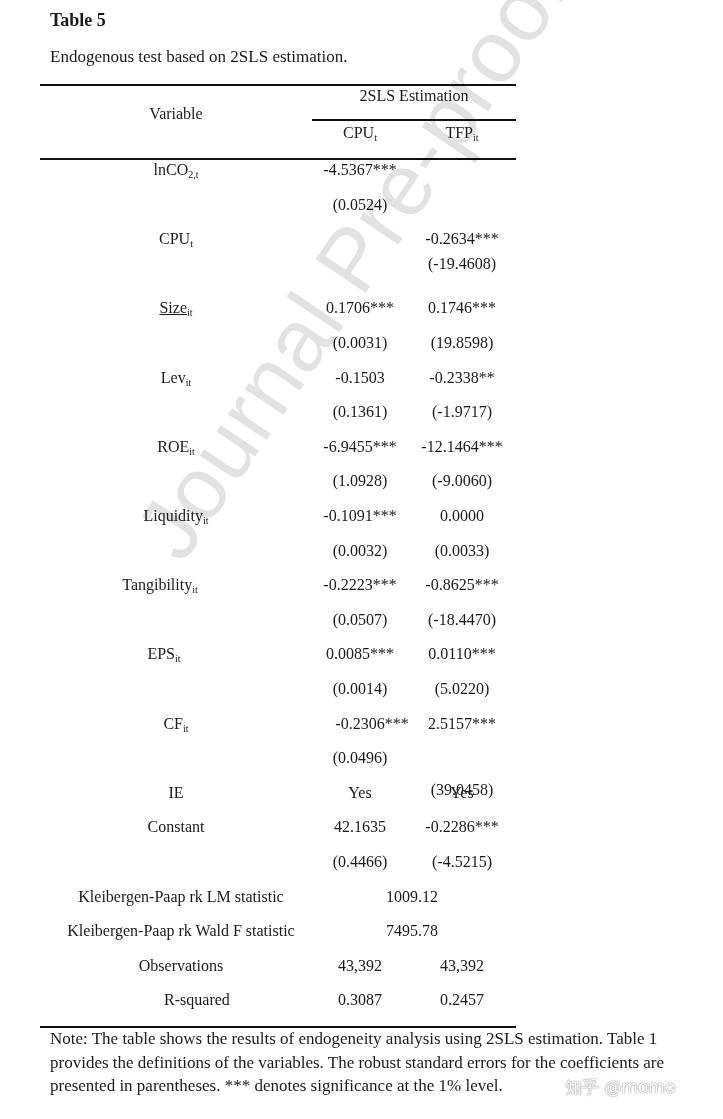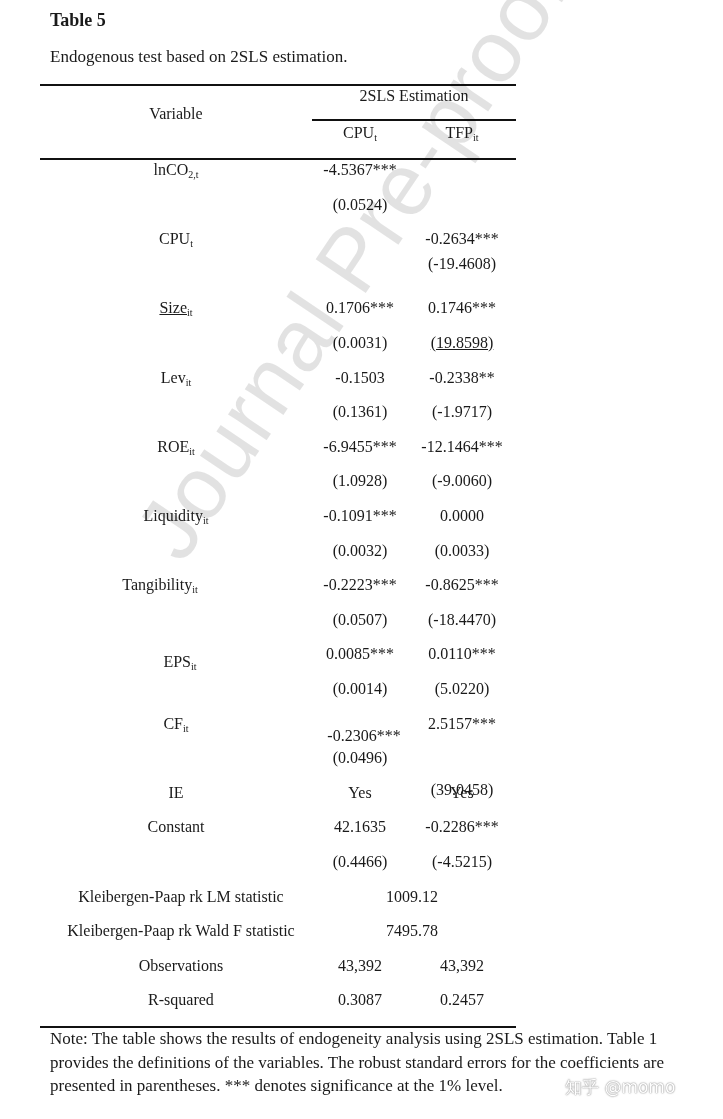--- a/index.html
+++ b/index.html
@@ -44,67 +44,67 @@
     <div class="cell" style="left: 412px; width: 100px; top: 195.6px;"><span></span></div>
     <div class="cell" style="left: 40px; width: 272px; top: 230.2px;"><span>CPU</span><sub>t</sub></div>
     <div class="cell" style="left: 312px; width: 96px; top: 230.2px;"><span></span></div>
     <div class="cell" style="left: 412px; width: 100px; top: 230.2px;"><span>-0.2634***</span></div>
     <div class="cell" style="left: 312px; width: 96px; top: 264.8px;"><span></span></div>
     <div class="cell" style="left: 412px; width: 100px; top: 255px;"><span>(-19.4608)</span></div>
     <div class="cell" style="left: 40px; width: 272px; top: 299.4px; text-decoration: underline;"><span>Size</span><sub>it</sub></div>
     <div class="cell" style="left: 312px; width: 96px; top: 299.4px;"><span>0.1706***</span></div>
     <div class="cell" style="left: 412px; width: 100px; top: 299.4px;"><span>0.1746***</span></div>
     <div class="cell" style="left: 312px; width: 96px; top: 334px;"><span>(0.0031)</span></div>
-    <div class="cell" style="left: 412px; width: 100px; top: 334px; text-decoration: underline;"><span>(19.8598)</span></div>
+    <div class="cell" style="left: 412px; width: 100px; top: 334px;"><span>(19.8598)</span></div>
     <div class="cell" style="left: 40px; width: 272px; top: 368.6px;"><span>Lev</span><sub>it</sub></div>
     <div class="cell" style="left: 312px; width: 96px; top: 368.6px;"><span>-0.1503</span></div>
     <div class="cell" style="left: 412px; width: 100px; top: 368.6px;"><span>-0.2338**</span></div>
     <div class="cell" style="left: 312px; width: 96px; top: 403.2px;"><span>(0.1361)</span></div>
     <div class="cell" style="left: 412px; width: 100px; top: 403.2px;"><span>(-1.9717)</span></div>
     <div class="cell" style="left: 40px; width: 272px; top: 437.8px;"><span>ROE</span><sub>it</sub></div>
     <div class="cell" style="left: 312px; width: 96px; top: 437.8px;"><span>-6.9455***</span></div>
     <div class="cell" style="left: 412px; width: 100px; top: 437.8px;"><span>-12.1464***</span></div>
     <div class="cell" style="left: 312px; width: 96px; top: 472.4px;"><span>(1.0928)</span></div>
     <div class="cell" style="left: 412px; width: 100px; top: 472.4px;"><span>(-9.0060)</span></div>
     <div class="cell" style="left: 40px; width: 272px; top: 507px;"><span>Liquidity</span><sub>it</sub></div>
     <div class="cell" style="left: 312px; width: 96px; top: 507px;"><span>-0.1091***</span></div>
     <div class="cell" style="left: 412px; width: 100px; top: 507px;"><span>0.0000</span></div>
     <div class="cell" style="left: 312px; width: 96px; top: 541.6px;"><span>(0.0032)</span></div>
     <div class="cell" style="left: 412px; width: 100px; top: 541.6px;"><span>(0.0033)</span></div>
     <div class="cell" style="left: 24px; width: 272px; top: 576.2px;"><span>Tangibility</span><sub>it</sub></div>
     <div class="cell" style="left: 312px; width: 96px; top: 576.2px;"><span>-0.2223***</span></div>
     <div class="cell" style="left: 412px; width: 100px; top: 576.2px;"><span>-0.8625***</span></div>
     <div class="cell" style="left: 312px; width: 96px; top: 610.8px;"><span>(0.0507)</span></div>
     <div class="cell" style="left: 412px; width: 100px; top: 610.8px;"><span>(-18.4470)</span></div>
-    <div class="cell" style="left: 44px; width: 272px; top: 645.4px; margin-top: 8px;"><span>EPS</span><sub>it</sub></div>
+    <div class="cell" style="left: 28px; width: 272px; top: 645.4px;"><span>EPS</span><sub>it</sub></div>
     <div class="cell" style="left: 312px; width: 96px; top: 645.4px;"><span>0.0085***</span></div>
     <div class="cell" style="left: 412px; width: 100px; top: 645.4px;"><span>0.0110***</span></div>
     <div class="cell" style="left: 312px; width: 96px; top: 680px;"><span>(0.0014)</span></div>
     <div class="cell" style="left: 412px; width: 100px; top: 680px;"><span>(5.0220)</span></div>
     <div class="cell" style="left: 40px; width: 272px; top: 714.6px;"><span>CF</span><sub>it</sub></div>
-    <div class="cell" style="left: 316px; width: 96px; top: 714.6px; margin-top: 12px;"><span>-0.2306***</span></div>
+    <div class="cell" style="left: 324px; width: 96px; top: 714.6px;"><span>-0.2306***</span></div>
     <div class="cell" style="left: 412px; width: 100px; top: 714.6px;"><span>2.5157***</span></div>
     <div class="cell" style="left: 312px; width: 96px; top: 749.2px;"><span>(0.0496)</span></div>
     <div class="cell" style="left: 412px; width: 100px; top: 781px;"><span>(39.0458)</span></div>
     <div class="cell" style="left: 40px; width: 272px; top: 783.8px;"><span>IE</span></div>
     <div class="cell" style="left: 312px; width: 96px; top: 783.8px;"><span>Yes</span></div>
     <div class="cell" style="left: 412px; width: 100px; top: 783.8px;"><span>Yes</span></div>
     <div class="cell" style="left: 40px; width: 272px; top: 818.4px;"><span>Constant</span></div>
     <div class="cell" style="left: 312px; width: 96px; top: 818.4px;"><span>42.1635</span></div>
     <div class="cell" style="left: 412px; width: 100px; top: 818.4px;"><span>-0.2286***</span></div>
     <div class="cell" style="left: 312px; width: 96px; top: 853px;"><span>(0.4466)</span></div>
     <div class="cell" style="left: 412px; width: 100px; top: 853px;"><span>(-4.5215)</span></div>
     <div class="cell" style="left: 40px; width: 282px; top: 887.6px;"><span>Kleibergen-Paap rk LM statistic</span></div>
     <div class="cell" style="left: 312px; width: 200px; top: 887.6px;"><span>1009.12</span></div>
     <div class="cell" style="left: 40px; width: 282px; top: 922.2px;"><span>Kleibergen-Paap rk Wald F statistic</span></div>
     <div class="cell" style="left: 312px; width: 200px; top: 922.2px;"><span>7495.78</span></div>
     <div class="cell" style="left: 40px; width: 282px; top: 956.8px;"><span>Observations</span></div>
     <div class="cell" style="left: 312px; width: 96px; top: 956.8px;"><span>43,392</span></div>
     <div class="cell" style="left: 412px; width: 100px; top: 956.8px;"><span>43,392</span></div>
-    <div class="cell" style="left: 40px; width: 282px; top: 991.4px;"><span>R-squared</span></div>
+    <div class="cell" style="left: 56px; width: 282px; top: 991.4px;"><span>R-squared</span></div>
     <div class="cell" style="left: 312px; width: 96px; top: 991.4px;"><span>0.3087</span></div>
     <div class="cell" style="left: 412px; width: 100px; top: 991.4px;"><span>0.2457</span></div>
   </div>
 
 <div class="rule" style="left:40px; top:1026px; width:476px; height:1.5px;"></div>
 <div class="note">Note: The table shows the results of endogeneity analysis using 2SLS estimation. Table 1 provides the definitions of the variables. The robust standard errors for the coefficients are presented in parentheses. *** denotes significance at the 1% level.</div>
 
 <div class="watermark">Journal Pre-proof</div>
 <div class="zhihu">知乎 @momo</div>
 

